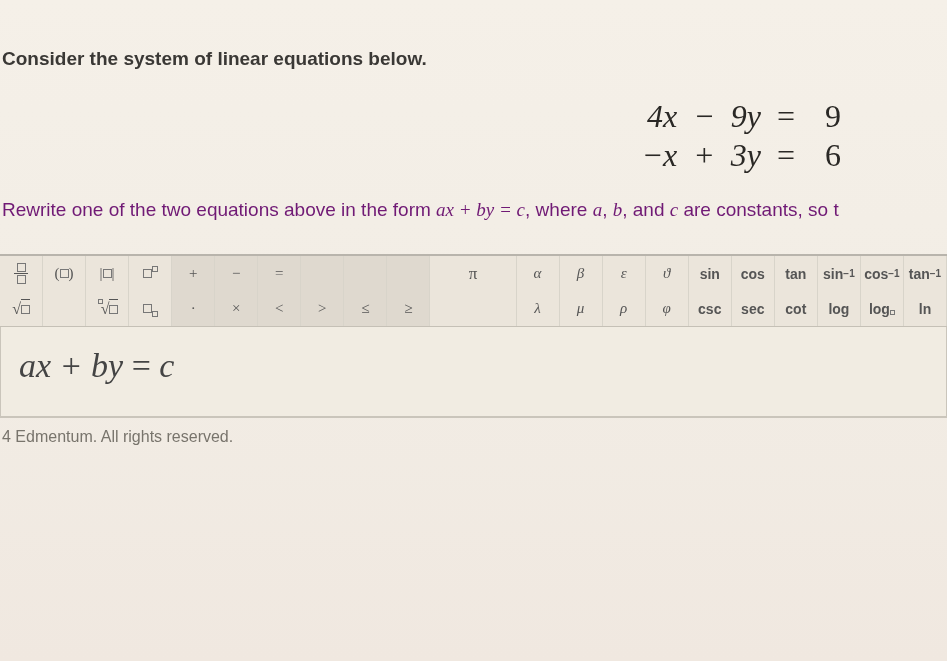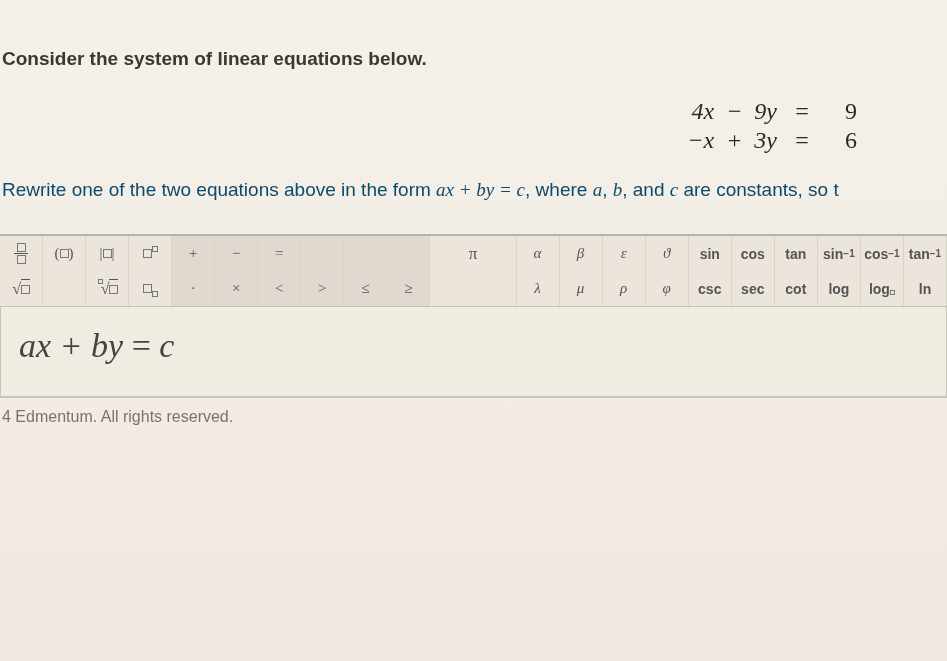--- a/index.html
+++ b/index.html
@@ -45,23 +45,23 @@
     }
     .prompt {
       font-size: 19px;
       color: #3a3835;
       margin: 28px 8px 0 2px;
       font-weight: bold;
     }
     .equations {
       text-align: right;
       padding-right: 90px;
-      margin: 28px 0 20px 0;
+      margin: 28px 16px 20px 0;
       font-family: 'Times New Roman', serif;
-      font-size: 24px;
+      font-size: 32px;
       color: #2a2825;
     }
     .eq-row {
       display: flex;
       justify-content: flex-end;
       align-items: center;
       gap: 0;
       margin: 2px 0;
     }
     .eq-left {
@@ -73,21 +73,21 @@
     .eq-eq {
       width: 50px;
       text-align: center;
     }
     .eq-right {
       width: 30px;
       text-align: right;
     }
     .question-text {
       font-size: 19px;
-      color: #0c4a6e;
+      color: #701a75;
       margin: 8px 8px 0 2px;
       line-height: 1.7;
     }
     .italic { font-style: italic; font-family: 'Times New Roman', serif; }
     
     
     .toolbar-wrapper {
       margin-top: 28px;
       border-top: 2px solid #b8b4ac;
     }

